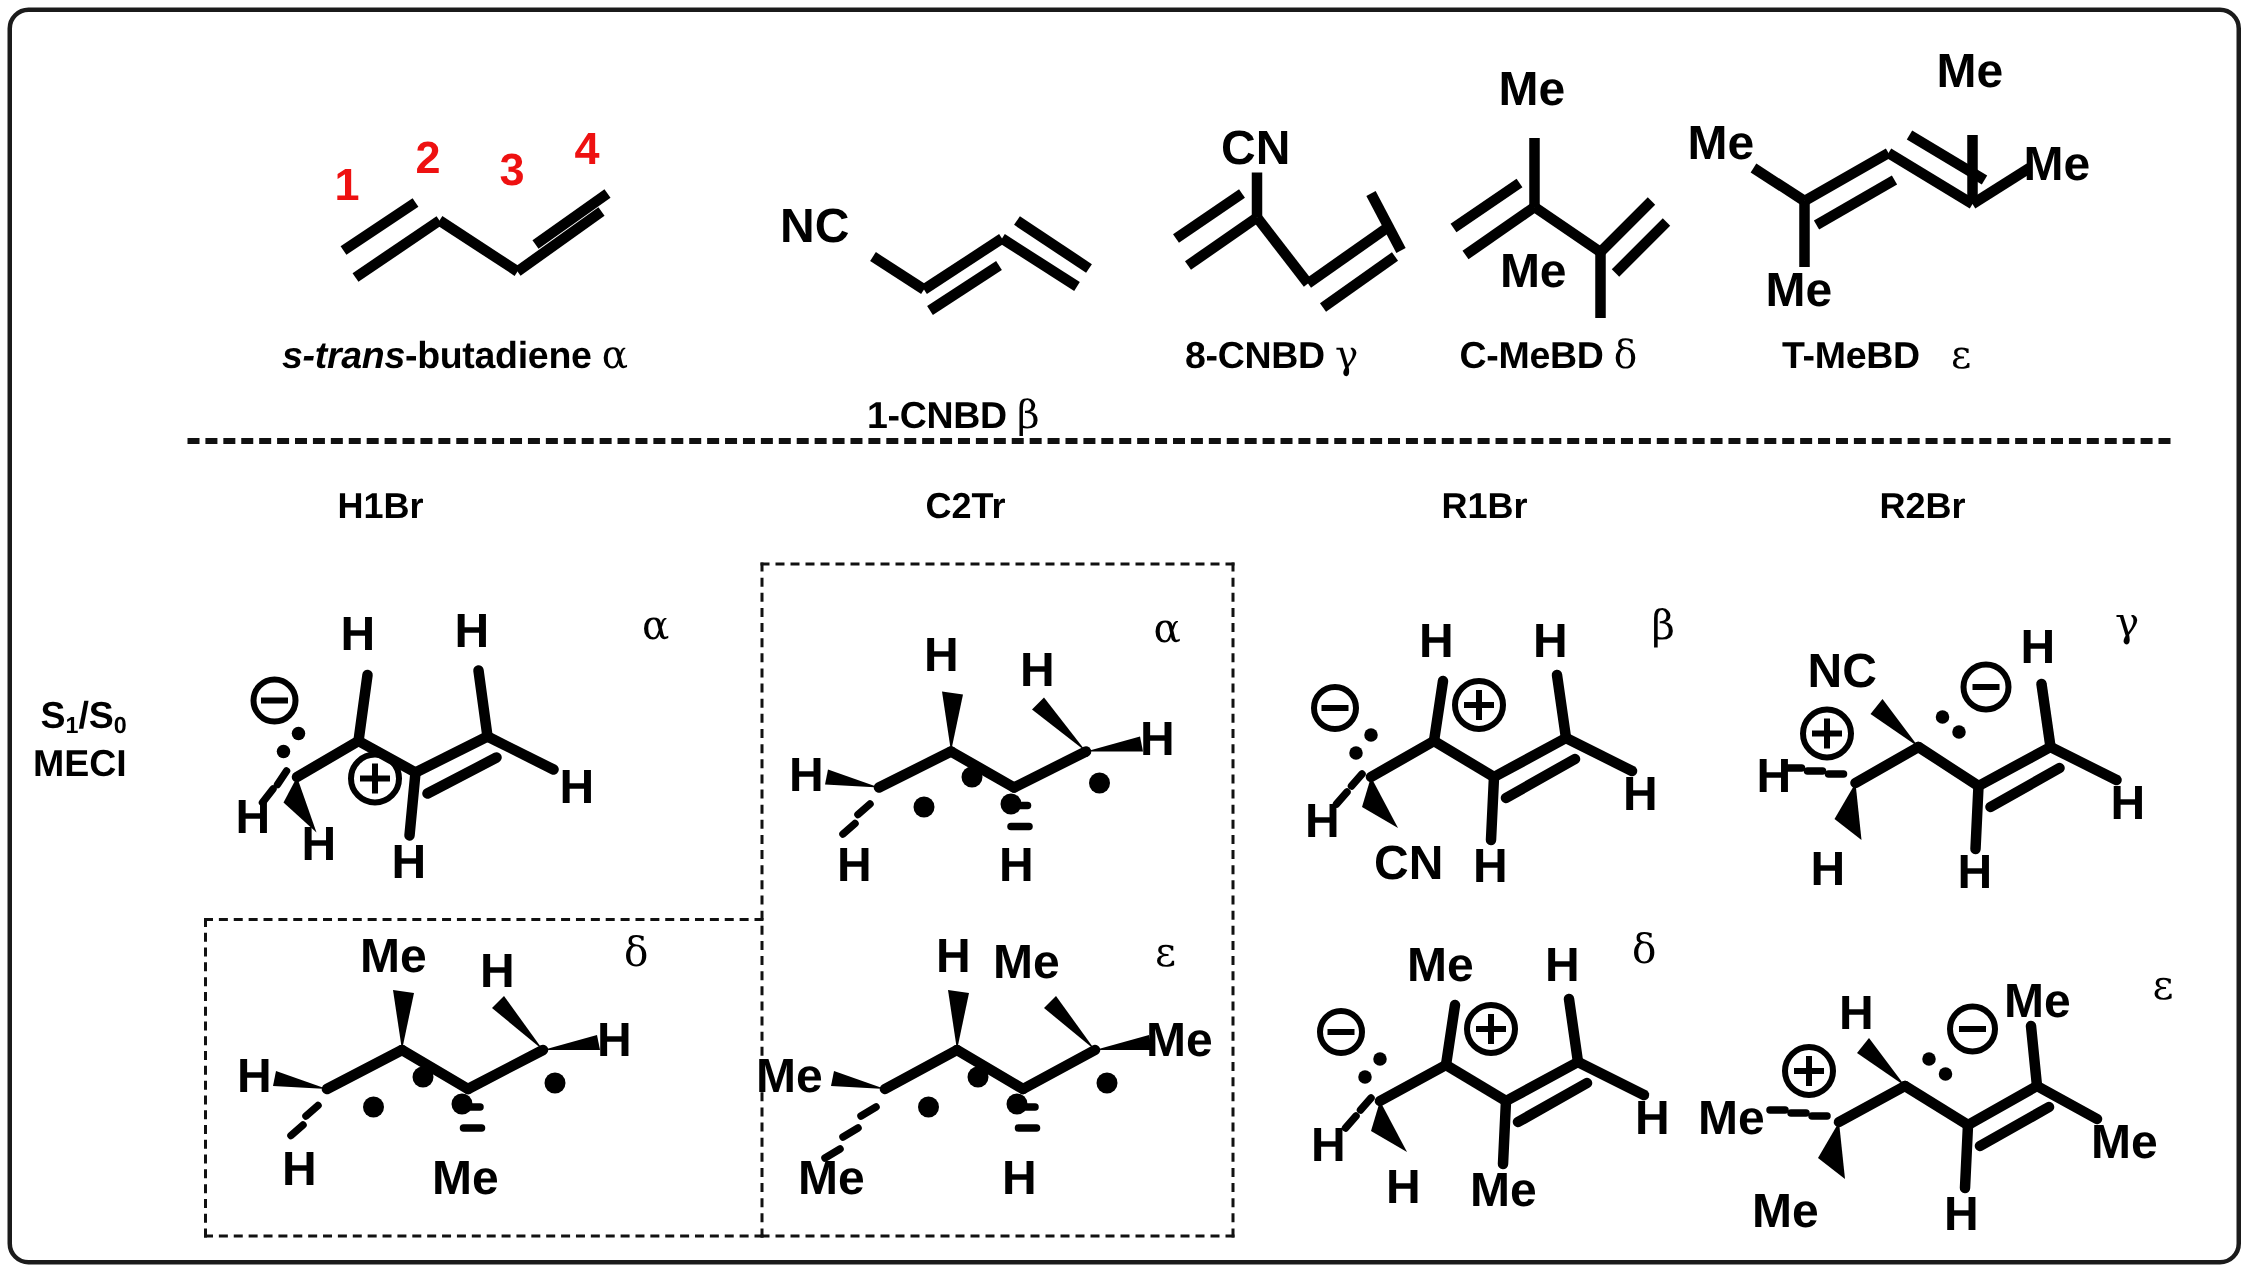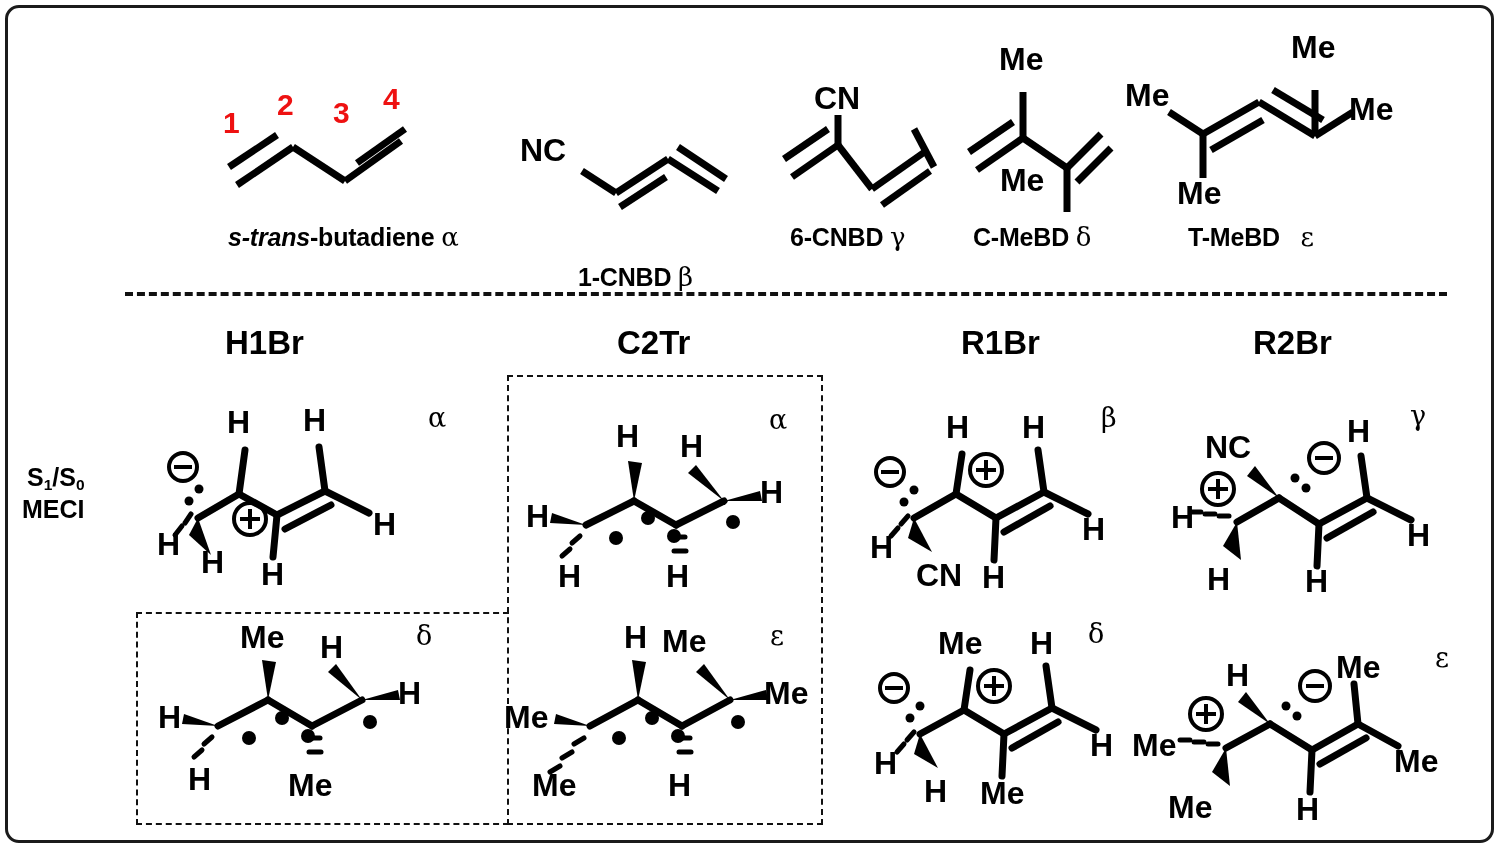--- a/index.html
+++ b/index.html
@@ -37,21 +37,21 @@
   }
   .greek-tag{
     position:absolute;
     font-family:"DejaVu Serif",serif;
     font-size:27px;
     color:#000;
   }
   .col-head{
     position:absolute;
     font-weight:bold;
-    font-size:33px;
+    font-size:24px;
     color:#000;
     white-space:nowrap;
   }
   .row-head{
     position:absolute;
     font-weight:bold;
     font-size:25px;
     color:#000;
     line-height:1.2;
     text-align:center;
@@ -86,21 +86,21 @@
         <path d="M130,86 L186,46"></path>
         <path d="M14,72 L62,40"></path>
         <path d="M142,68 L190,34"></path>
       </g>
       <text class="red" x="8" y="38" font-size="30">1</text>
       <text class="red" x="62" y="20" font-size="30">2</text>
       <text class="red" x="118" y="28" font-size="30">3</text>
       <text class="red" x="168" y="14" font-size="30">4</text>
     </svg>
   </div>
-  <div class="abs mol-label" style="left:188px;top:222px;margin-left:40px;">
+  <div class="abs mol-label" style="left:188px;top:222px;">
     <span class="ital">s-trans</span><span>-butadiene</span>
     <span class="greek">α</span>
   </div>
 
   <div class="abs" style="left:520px;top:125px;">
     <svg width="220" height="80" viewBox="0 0 220 80">
       <g stroke="#000" stroke-width="7" fill="none">
         <path d="M62,46 L96,68"></path>
         <path d="M96,68 L148,34"></path>
         <path d="M148,34 L198,66"></path>
@@ -125,21 +125,21 @@
         <path d="M4,74 L48,44"></path>
         <path d="M154,82 L134,44" transform="translate(0,0)"></path>
       </g>
       <g stroke="#000" stroke-width="7" fill="none">
         <path d="M102,120 L150,86"></path>
       </g>
       <text x="34" y="24" font-size="32">CN</text>
     </svg>
   </div>
   <div class="abs mol-label" style="left:790px;top:222px;">
-    <span>6-CNBD</span>
+    <span>8-CNBD</span>
     <span class="greek">γ</span>
   </div>
 
   <div class="abs" style="left:955px;top:30px;">
     <svg width="160" height="180" viewBox="0 0 160 180">
       <g stroke="#000" stroke-width="7" fill="none">
         <path d="M68,108 L68,62"></path>
         <path d="M68,108 L22,140"></path>
         <path d="M14,122 L58,92"></path>
         <path d="M68,108 L112,138"></path>

